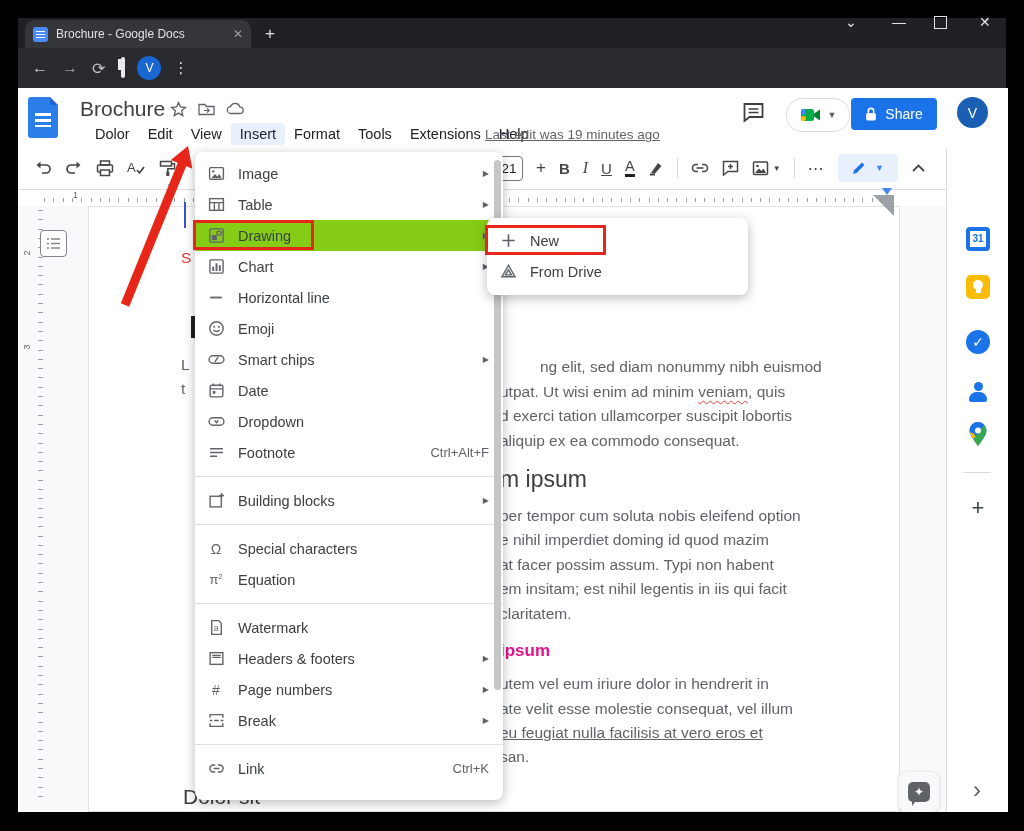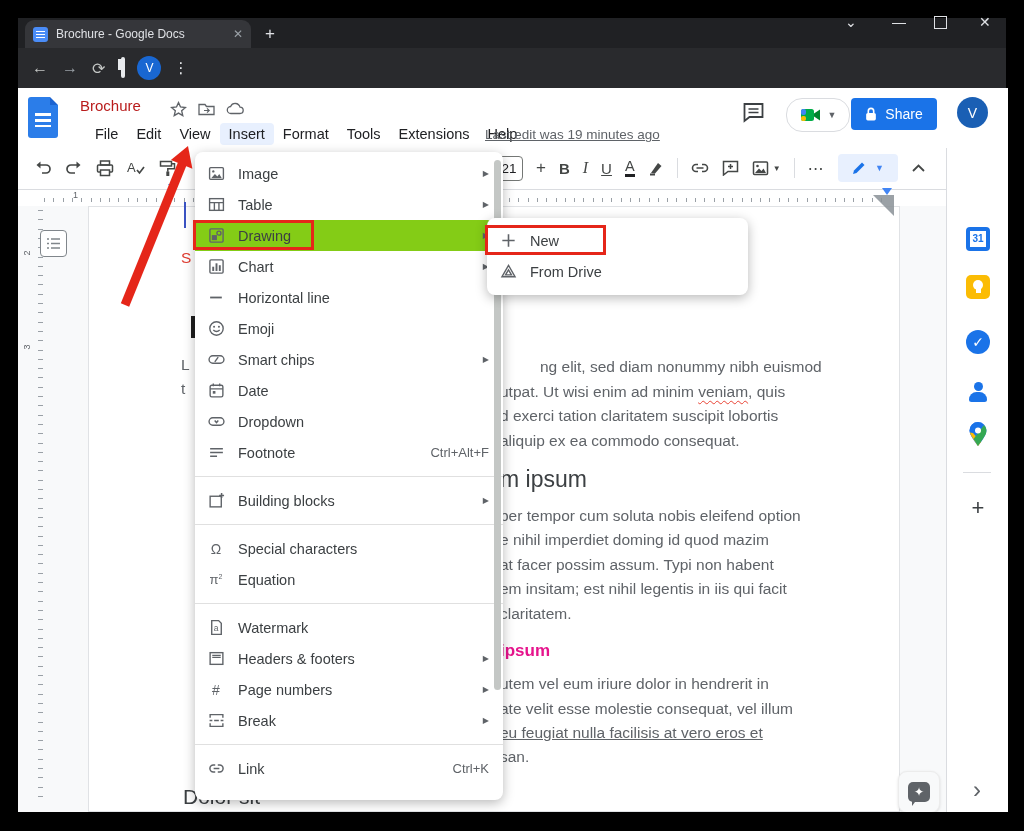--- a/index.html
+++ b/index.html
@@ -30,21 +30,21 @@
   .chrome-avatar{width:24px;height:24px;border-radius:50%;background:#1967d2;color:#fff;font-size:12px;
       display:flex;align-items:center;justify-content:center;margin-left:12px}
   .kebab{color:#e8eaed;font-size:15px;margin-left:12px;margin-right:10px}
   
   .docs{left:18px;top:88px;width:990px;height:724px;background:#fff;overflow:hidden}
   .docs-icon{left:10px;top:9px;width:30px;height:41px;background:#2b7de9;border-radius:3px}
   .docs-icon:before{content:"";position:absolute;left:7px;top:16px;width:16px;height:14px;
       background:repeating-linear-gradient(#fff 0 2.5px,transparent 2.5px 6px)}
   .docs-icon:after{content:"";position:absolute;right:0;top:0;border-left:8px solid #1c64d1;
       border-top:8px solid #fff}
-  .doc-title{left:62px;top:9px;font-size:15px;color:#b91c1c}
+  .doc-title{left:62px;top:9px;font-size:21px;color:#404040}
   .hdr-ic{top:13px;color:#5f6368}
   .menubar{left:68px;top:35px;display:flex;font-size:14.5px;color:#202124}
   .menu-btn{padding:3px 9px;border-radius:4px}
   .menu-btn.active{background:#e8f0fe}
   .last-edit{left:467px;top:39px;font-size:13.5px;color:#5f6368;text-decoration:underline}
   .meet-pill{left:768px;top:10px;width:62px;height:32px;border:1px solid #dadce0;border-radius:16px;
       display:flex;align-items:center;justify-content:center;gap:6px}
   .share-btn{left:833px;top:10px;width:86px;height:32px;background:#1a73e8;border-radius:4px;color:#fff;
       font-size:14px;display:flex;align-items:center;justify-content:center;gap:8px;font-weight:500}
   .docs-avatar{left:939px;top:9px;width:31px;height:31px;border-radius:50%;background:#1a5fb4;color:#fff;
@@ -167,21 +167,21 @@
         <path d="M1 3 v10 h15 V5 H8.5 L7 3 Z" fill="none" stroke="#5f6368" stroke-width="1.3"></path>
         <path d="M6 9 h5 M9 6.8 l2.2 2.2 L9 11.2" fill="none" stroke="#5f6368" stroke-width="1.2"></path>
       </svg>
   </div>
   <div class="abs hdr-ic" style="left:208px">
     <svg width="19" height="15" viewBox="0 0 19 14">
         <path d="M5 12 h9 a3.2 3.2 0 0 0 0-6.4 A5 5 0 0 0 4.6 5 A3.5 3.5 0 0 0 5 12 Z" fill="none" stroke="#5f6368" stroke-width="1.3"></path>
       </svg>
   </div>
   <div class="menubar abs" id="menubar">
-      <span class="menu-btn">File</span>
+      <span class="menu-btn">Dolor</span>
       <span class="menu-btn">Edit</span>
       <span class="menu-btn">View</span>
       <span class="menu-btn active">Insert</span>
       <span class="menu-btn">Format</span>
       <span class="menu-btn">Tools</span>
       <span class="menu-btn">Extensions</span>
       <span class="menu-btn">Help</span>
     </div>
   <div class="abs last-edit">Last edit was 19 minutes ago</div>
   <div class="abs" style="left:723px;top:13px">
@@ -294,21 +294,21 @@
   <div class="abs cursor-line"></div>
   <div class="abs bold-frag"></div>
   <div class="abs" id="left-frags" style="left:163px;top:0">
       <span class="frag red" style="top: 161px;">S</span>
       <span class="frag" style="top: 268px;">L</span>
       <span class="frag" style="top: 292px;">t</span>
     </div>
   <div class="abs" id="doc-lines" style="left:482px;top:0;width:440px">
       <div class="dline" style="top: 270px; margin-left: 40px;">ng elit, sed diam nonummy nibh euismod</div>
       <div class="dline" style="top: 295px;"><span>utpat. Ut wisi enim ad minim </span><span class="misspelled">veniam</span><span>, quis</span></div>
-      <div class="dline" style="top: 319px;">d exerci tation claritatem suscipit lobortis</div>
+      <div class="dline" style="top: 319px;">d exerci tation ullamcorper suscipit lobortis</div>
       <div class="dline" style="top: 344px;">aliquip ex ea commodo consequat.</div>
       <div class="dline h2" style="top: 378px;">m ipsum</div>
       <div class="dline" style="top: 419px;">ber tempor cum soluta nobis eleifend option</div>
       <div class="dline" style="top: 443px;">e nihil imperdiet doming id quod mazim</div>
       <div class="dline" style="top: 468px;">at facer possim assum. Typi non habent</div>
       <div class="dline" style="top: 492px;">em insitam; est nihil legentis in iis qui facit</div>
       <div class="dline" style="top: 517px;">claritatem.</div>
       <div class="dline pink" style="top: 553px;">ipsum</div>
       <div class="dline" style="top: 587px;">utem vel eum iriure dolor in hendrerit in</div>
       <div class="dline" style="top: 612px;">ate velit esse molestie consequat, vel illum</div>

